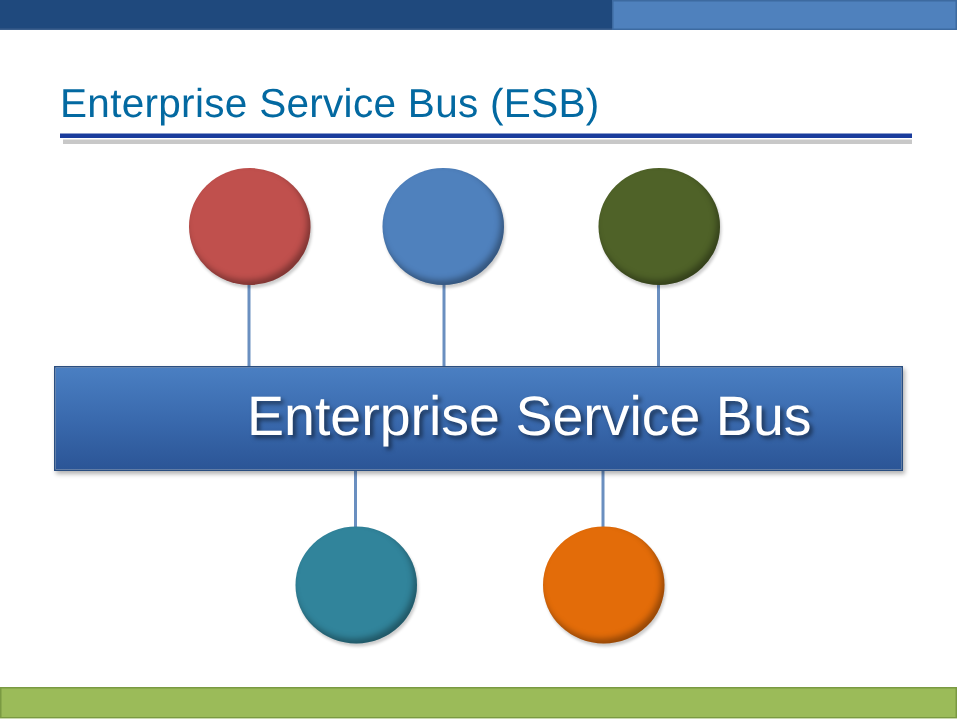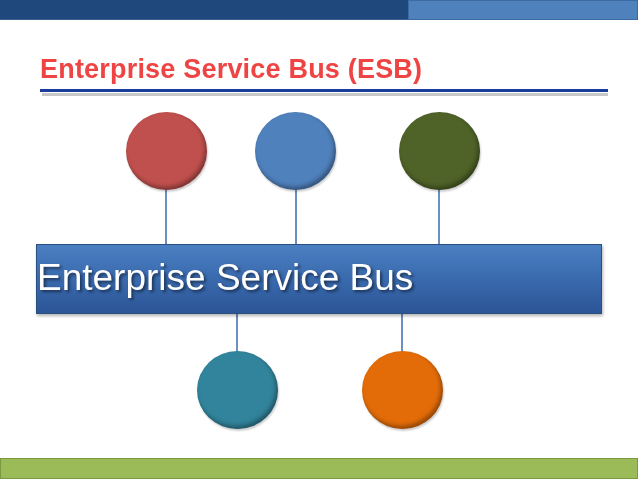--- a/index.html
+++ b/index.html
@@ -1,26 +1,26 @@
 <!DOCTYPE html>
 <html><head>
   <meta charset="utf-8">
   <style>
     html, body { margin: 0; padding: 0; }
     body { width: 638px; height: 479px; position: relative; background: #ffffff; overflow: hidden; font-family: "Liberation Sans", sans-serif; }
     .top-left { position: absolute; left: 0; top: 0; width: 408px; height: 20px; background: #1f497d; border-bottom: 1px solid #3c5f8c; box-sizing: border-box; }
     .top-right { position: absolute; left: 408px; top: 0; width: 230px; height: 20px; background: #4f81bd; border: 1px solid #3d6aa0; box-sizing: border-box; }
-    .title { position: absolute; left: 40px; top: 54px; font-size: 27px; font-weight: bold; color: #ef4444; white-space: nowrap; letter-spacing: 0.2px; }
+    .title { position: absolute; left: 40px; top: 54px; font-size: 27px; font-weight: normal; color: #0369a1; white-space: nowrap; letter-spacing: 0.2px; }
     .title-rule { position: absolute; left: 40px; top: 89px; width: 568px; height: 3px; background: #1a3c9c; }
     .title-shadow { position: absolute; left: 42px; top: 93px; width: 566px; height: 3px; background: #c8c8c8; }
     .conn { position: absolute; width: 2px; background: #6a8fc0; }
     .node { position: absolute; width: 81px; height: 78px; border-radius: 50%; box-shadow: inset -2px -3px 4px rgba(0,0,0,0.35), 1px 2px 2px rgba(0,0,0,0.2); }
     .bus { position: absolute; left: 36px; top: 244px; width: 566px; height: 70px; box-sizing: border-box; border: 1px solid #2a4e80;
       background: linear-gradient(to bottom, #4a7fc2 0%, #3a6aae 50%, #2b5596 100%); box-shadow: 1px 2px 3px rgba(0,0,0,0.3); }
-    .bus-label { position: absolute; left: 0; right: 0; top: 12px; text-align: left; color: #ffffff; font-size: 37px; text-shadow: 2px 2px 3px rgba(0,0,0,0.5); padding-right: 60px; box-sizing: border-box; }
+    .bus-label { position: absolute; left: 12px; right: 0; top: 12px; text-align: right; color: #ffffff; font-size: 37px; text-shadow: 2px 2px 3px rgba(0,0,0,0.5); padding-right: 60px; box-sizing: border-box; }
     .bottom-bar { position: absolute; left: 0; top: 458px; width: 638px; height: 21px; background: #9bbb59; border: 1px solid #7a9a42; box-sizing: border-box; }
   </style>
 </head>
 <body>
 
 <div class="top-left"></div>
 <div class="top-right"></div>
 
 <div class="title">Enterprise Service Bus (ESB)</div>
 <div class="title-rule"></div>

